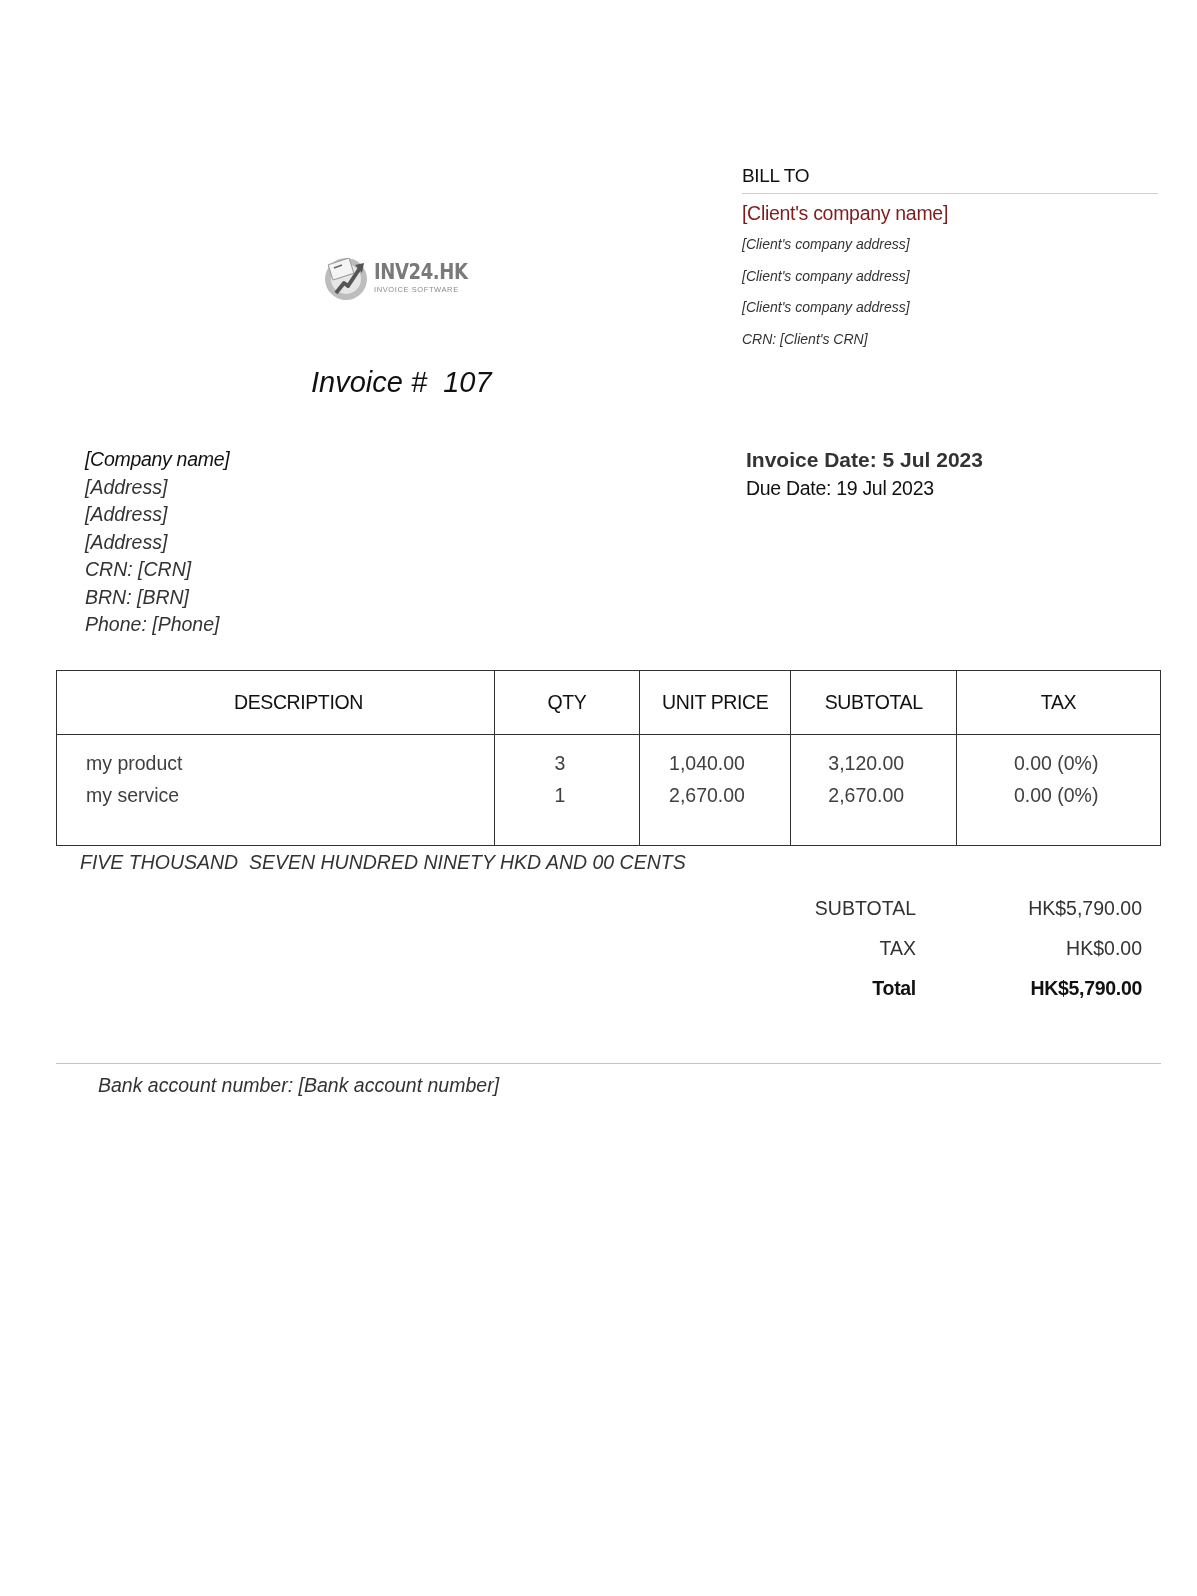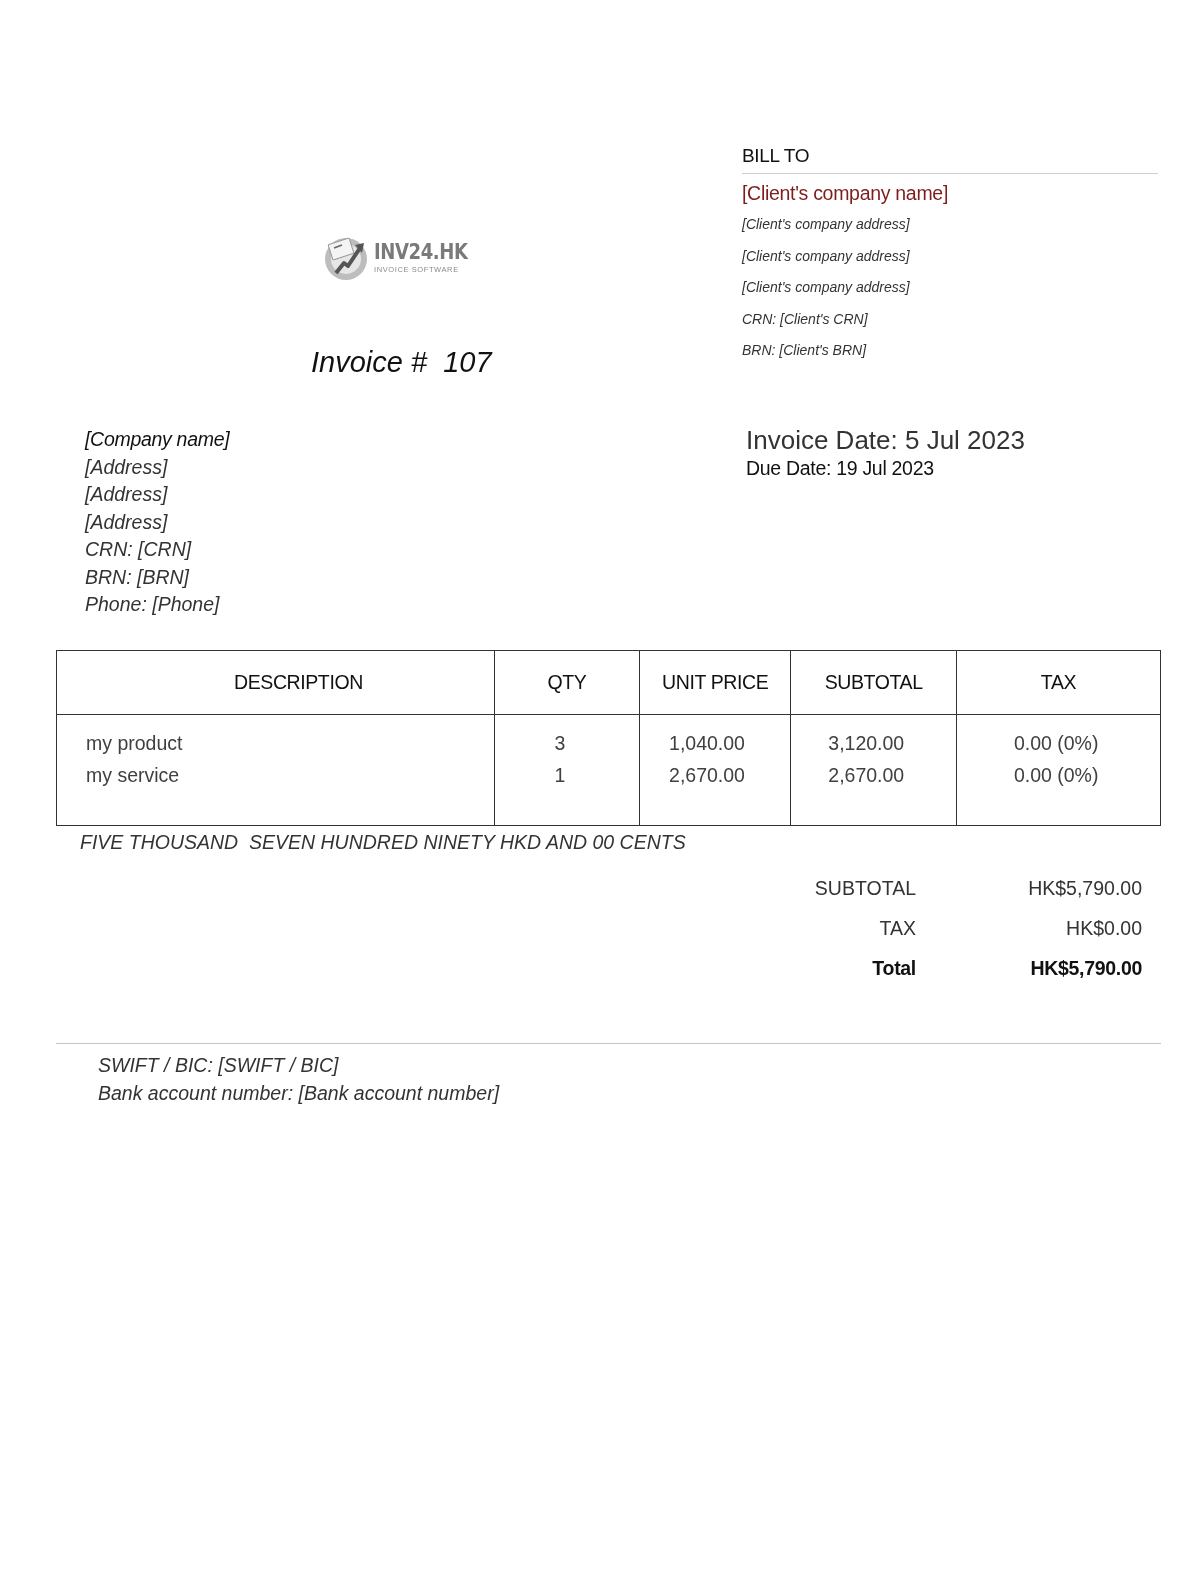--- a/index.html
+++ b/index.html
@@ -1,18 +1,18 @@
 <!DOCTYPE html>
 <html><head>
 <meta charset="utf-8">
 <style>
   html, body { margin: 0; padding: 0; background: #ffffff; }
   body { width: 1197px; height: 1596px; position: relative; overflow: hidden;
          font-family: "Liberation Sans", "DejaVu Sans", sans-serif; color: #1a1a1a; }
-  .abs { position: absolute; }
+  .abs { position: absolute; margin-top: 20px; }
 
   
   .logo { left: 322px; top: 229px; width: 150px; height: 56px; display: flex; align-items: center; }
   .logo-mark { width: 48px; height: 48px; position: relative; }
   .logo-text { margin-left: 4px; display: flex; flex-direction: column; line-height: 1; }
   .logo-name { font-family: "DejaVu Sans", sans-serif; font-weight: bold; font-size: 22px; color: #7a7a7a; letter-spacing: -0.5px; transform: scaleX(0.82); transform-origin: left; }
   .logo-sub { font-size: 7.5px; color: #8a8a8a; letter-spacing: 0.6px; margin-top: 3px; }
 
   .invoice-title { left: 311px; top: 346px; font-size: 29px; font-style: italic; color: #111; white-space: pre; }
 
@@ -23,21 +23,21 @@
   .billto-name { font-size: 19.5px; font-weight: normal; color: #7f1d1d; height: 31px; line-height: 31px; letter-spacing: -0.3px; }
   .billto-line { font-size: 14px; font-style: italic; color: #333; height: 31.5px; line-height: 31.5px; }
 
   
   .company { left: 85px; top: 426px; }
   .company-name { font-size: 19.5px; font-style: italic; color: #111; height: 27.5px; line-height: 27.5px; letter-spacing: -0.3px; }
   .company-line { font-size: 19.5px; font-style: italic; color: #333; height: 27.5px; line-height: 27.5px; }
 
   
   .dates { left: 746px; top: 426px; }
-  .date-line { font-size: 26px; color: #333; height: 28px; line-height: 28px; }
+  .date-line { font-size: 21px; color: #333; height: 28px; line-height: 28px; font-weight: bold; }
   .due-line { font-size: 19.5px; color: #111; height: 28px; line-height: 28px; letter-spacing: -0.3px; }
 
   
   .items { left: 56px; top: 650px; width: 1105px; border-collapse: collapse; }
   .items th { font-weight: normal; font-size: 19.5px; color: #111; height: 61px; border: 1.5px solid #333; letter-spacing: -0.4px; text-align: center; }
   .items td { font-size: 19.5px; color: #404040; border-left: 1.5px solid #333; border-right: 1.5px solid #333; padding: 0; vertical-align: top; }
   .items tr.body td { height: 110px; border-bottom: 1.5px solid #333; }
   .cell-lines div { height: 32px; line-height: 32px; }
   .c-desc { width: 416px; padding-left: 47px; }
   .c-qty { width: 153px; }
@@ -87,21 +87,20 @@
 <div class="abs invoice-title">Invoice #  107</div>
 
 <div class="abs billto">
   <div class="billto-heading">BILL TO</div>
   <div class="billto-lines">
     <div class="billto-name">[Client's company name]</div>
     <div class="billto-line">[Client's company address]</div>
     <div class="billto-line">[Client's company address]</div>
     <div class="billto-line">[Client's company address]</div>
     <div class="billto-line">CRN: [Client's CRN]</div>
-    <div class="billto-line">BRN: [Client's BRN]</div>
   </div>
 </div>
 
 <div class="abs company">
   <div class="company-name">[Company name]</div>
   <div class="company-line">[Address]</div>
   <div class="company-line">[Address]</div>
   <div class="company-line">[Address]</div>
   <div class="company-line">CRN: [CRN]</div>
   <div class="company-line">BRN: [BRN]</div>
@@ -171,15 +170,14 @@
     <span class="tot-value">HK$0.00</span>
   </div>
   <div class="tot-row total">
     <span class="tot-label">Total</span>
     <span class="tot-value">HK$5,790.00</span>
   </div>
 </div>
 
 <div class="abs footer-rule"></div>
 <div class="abs bank">
-  <div class="bank-line">SWIFT / BIC: [SWIFT / BIC]</div>
   <div class="bank-line">Bank account number: [Bank account number]</div>
 </div>
 
 </body></html>

